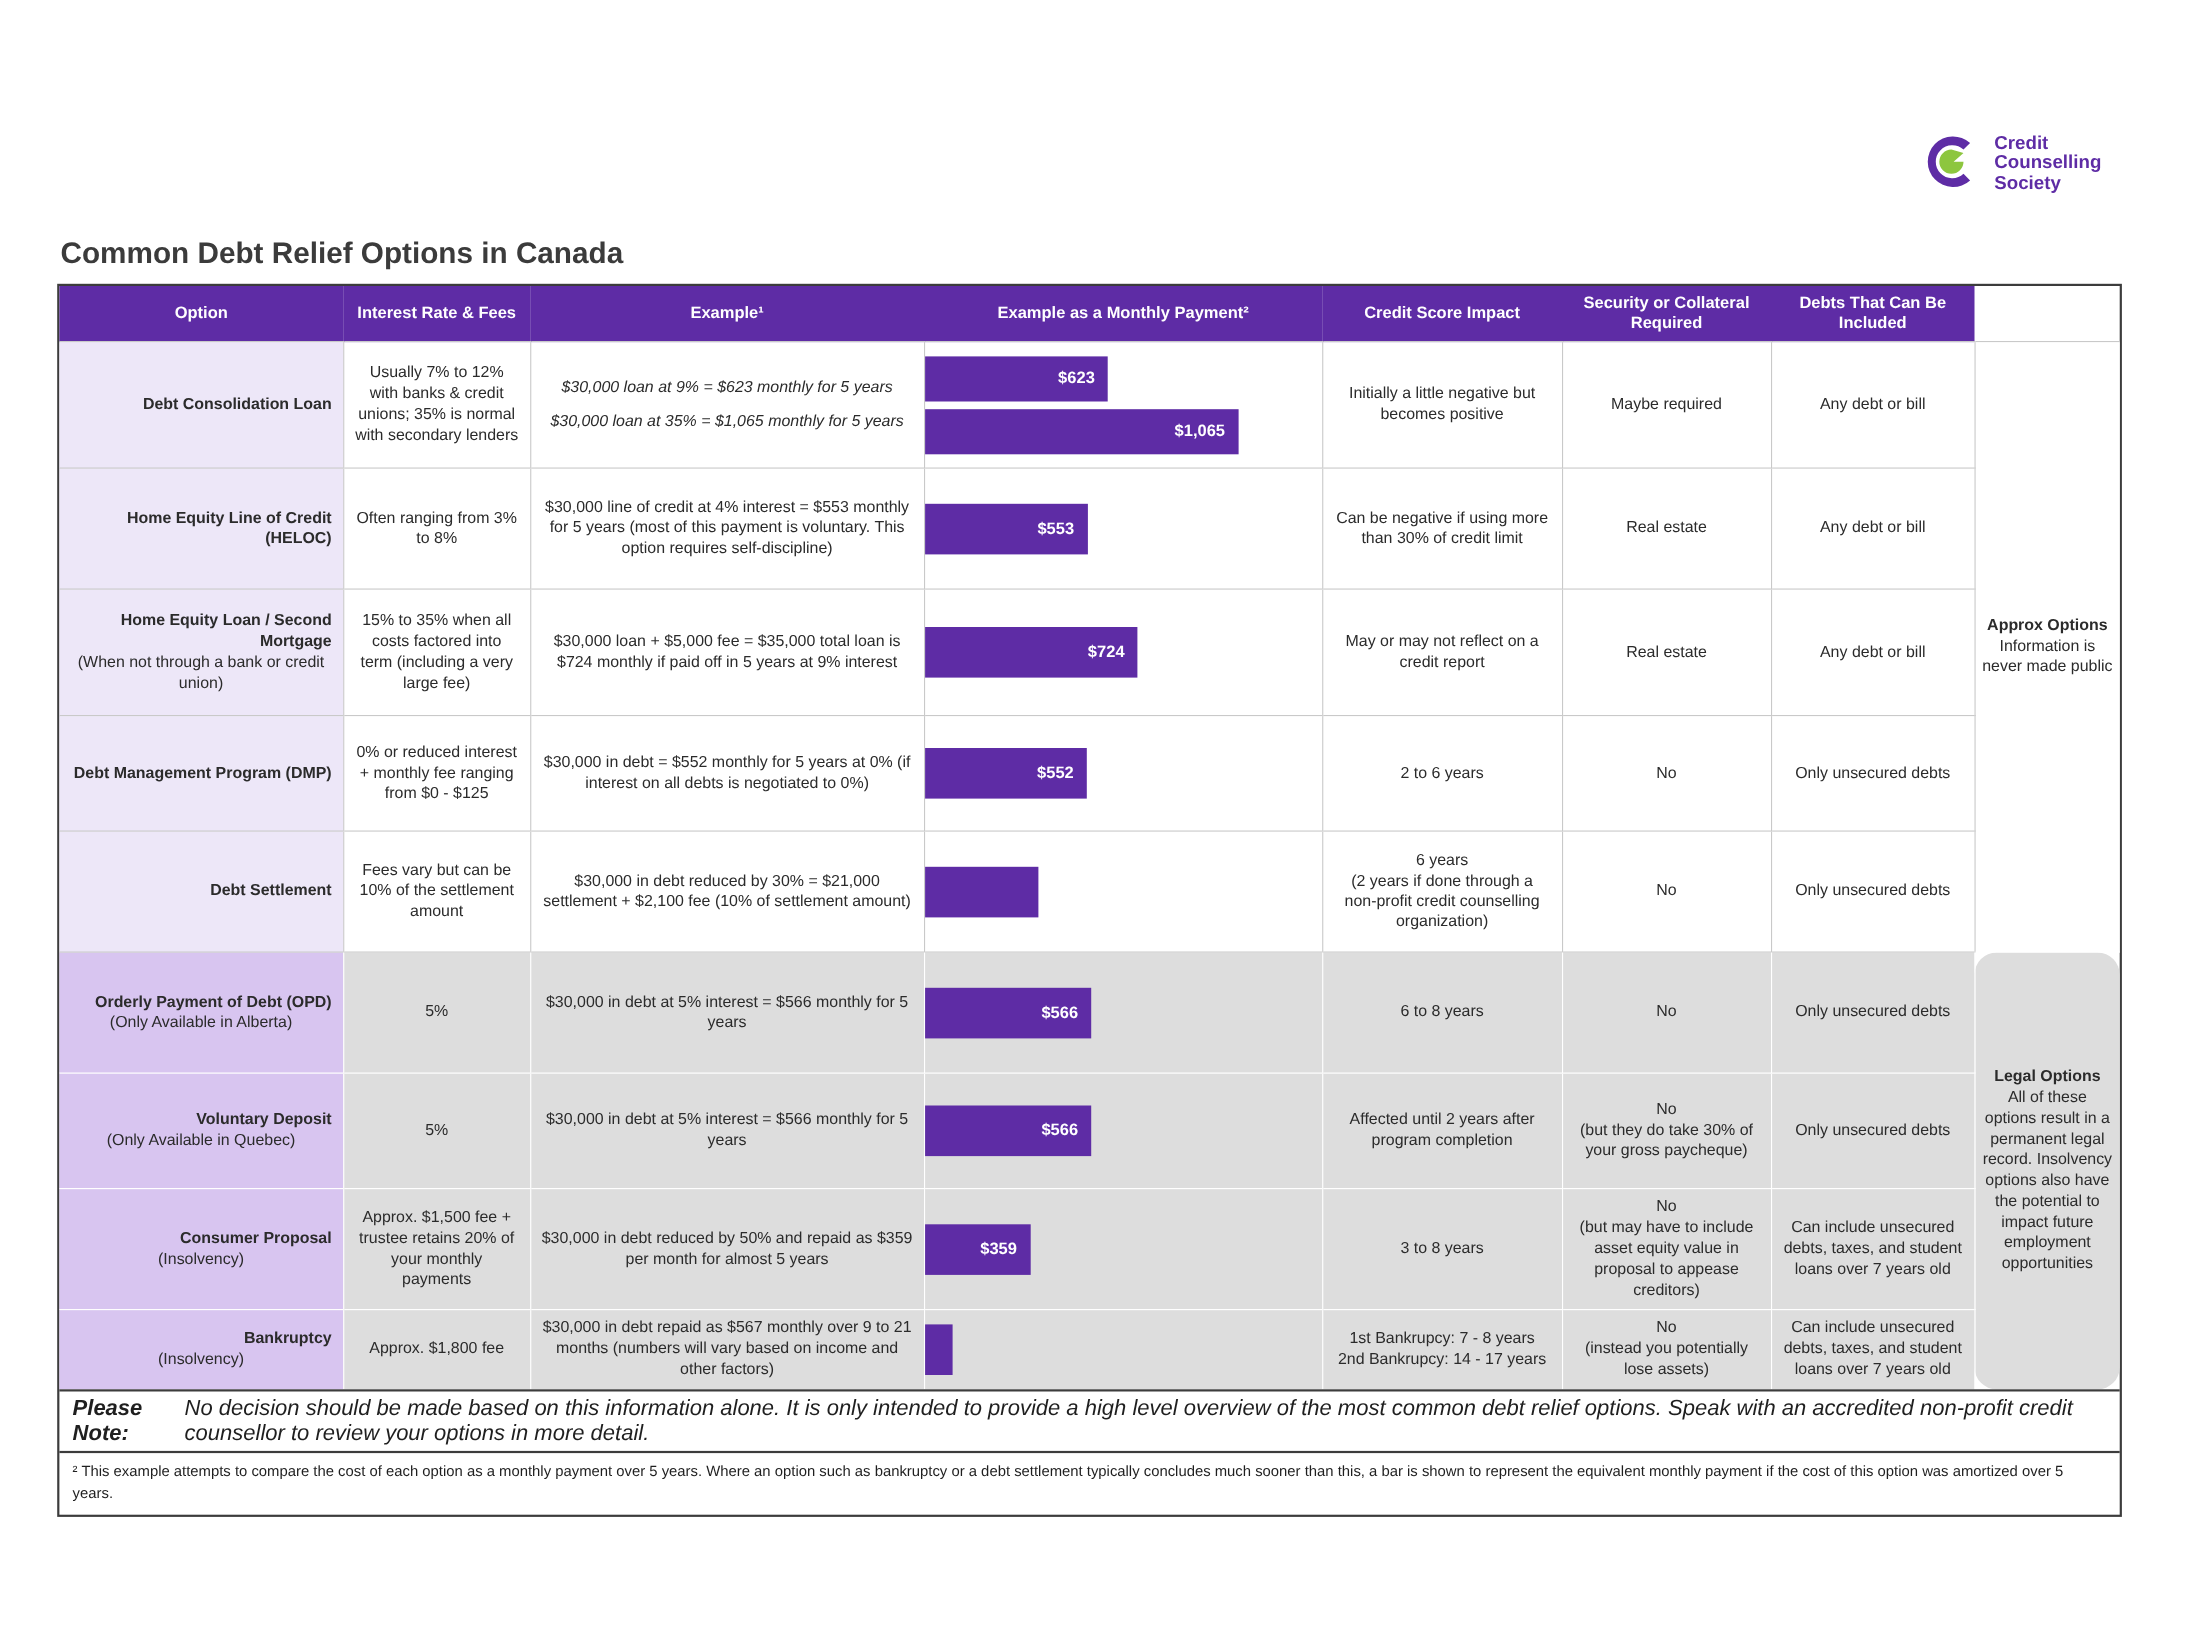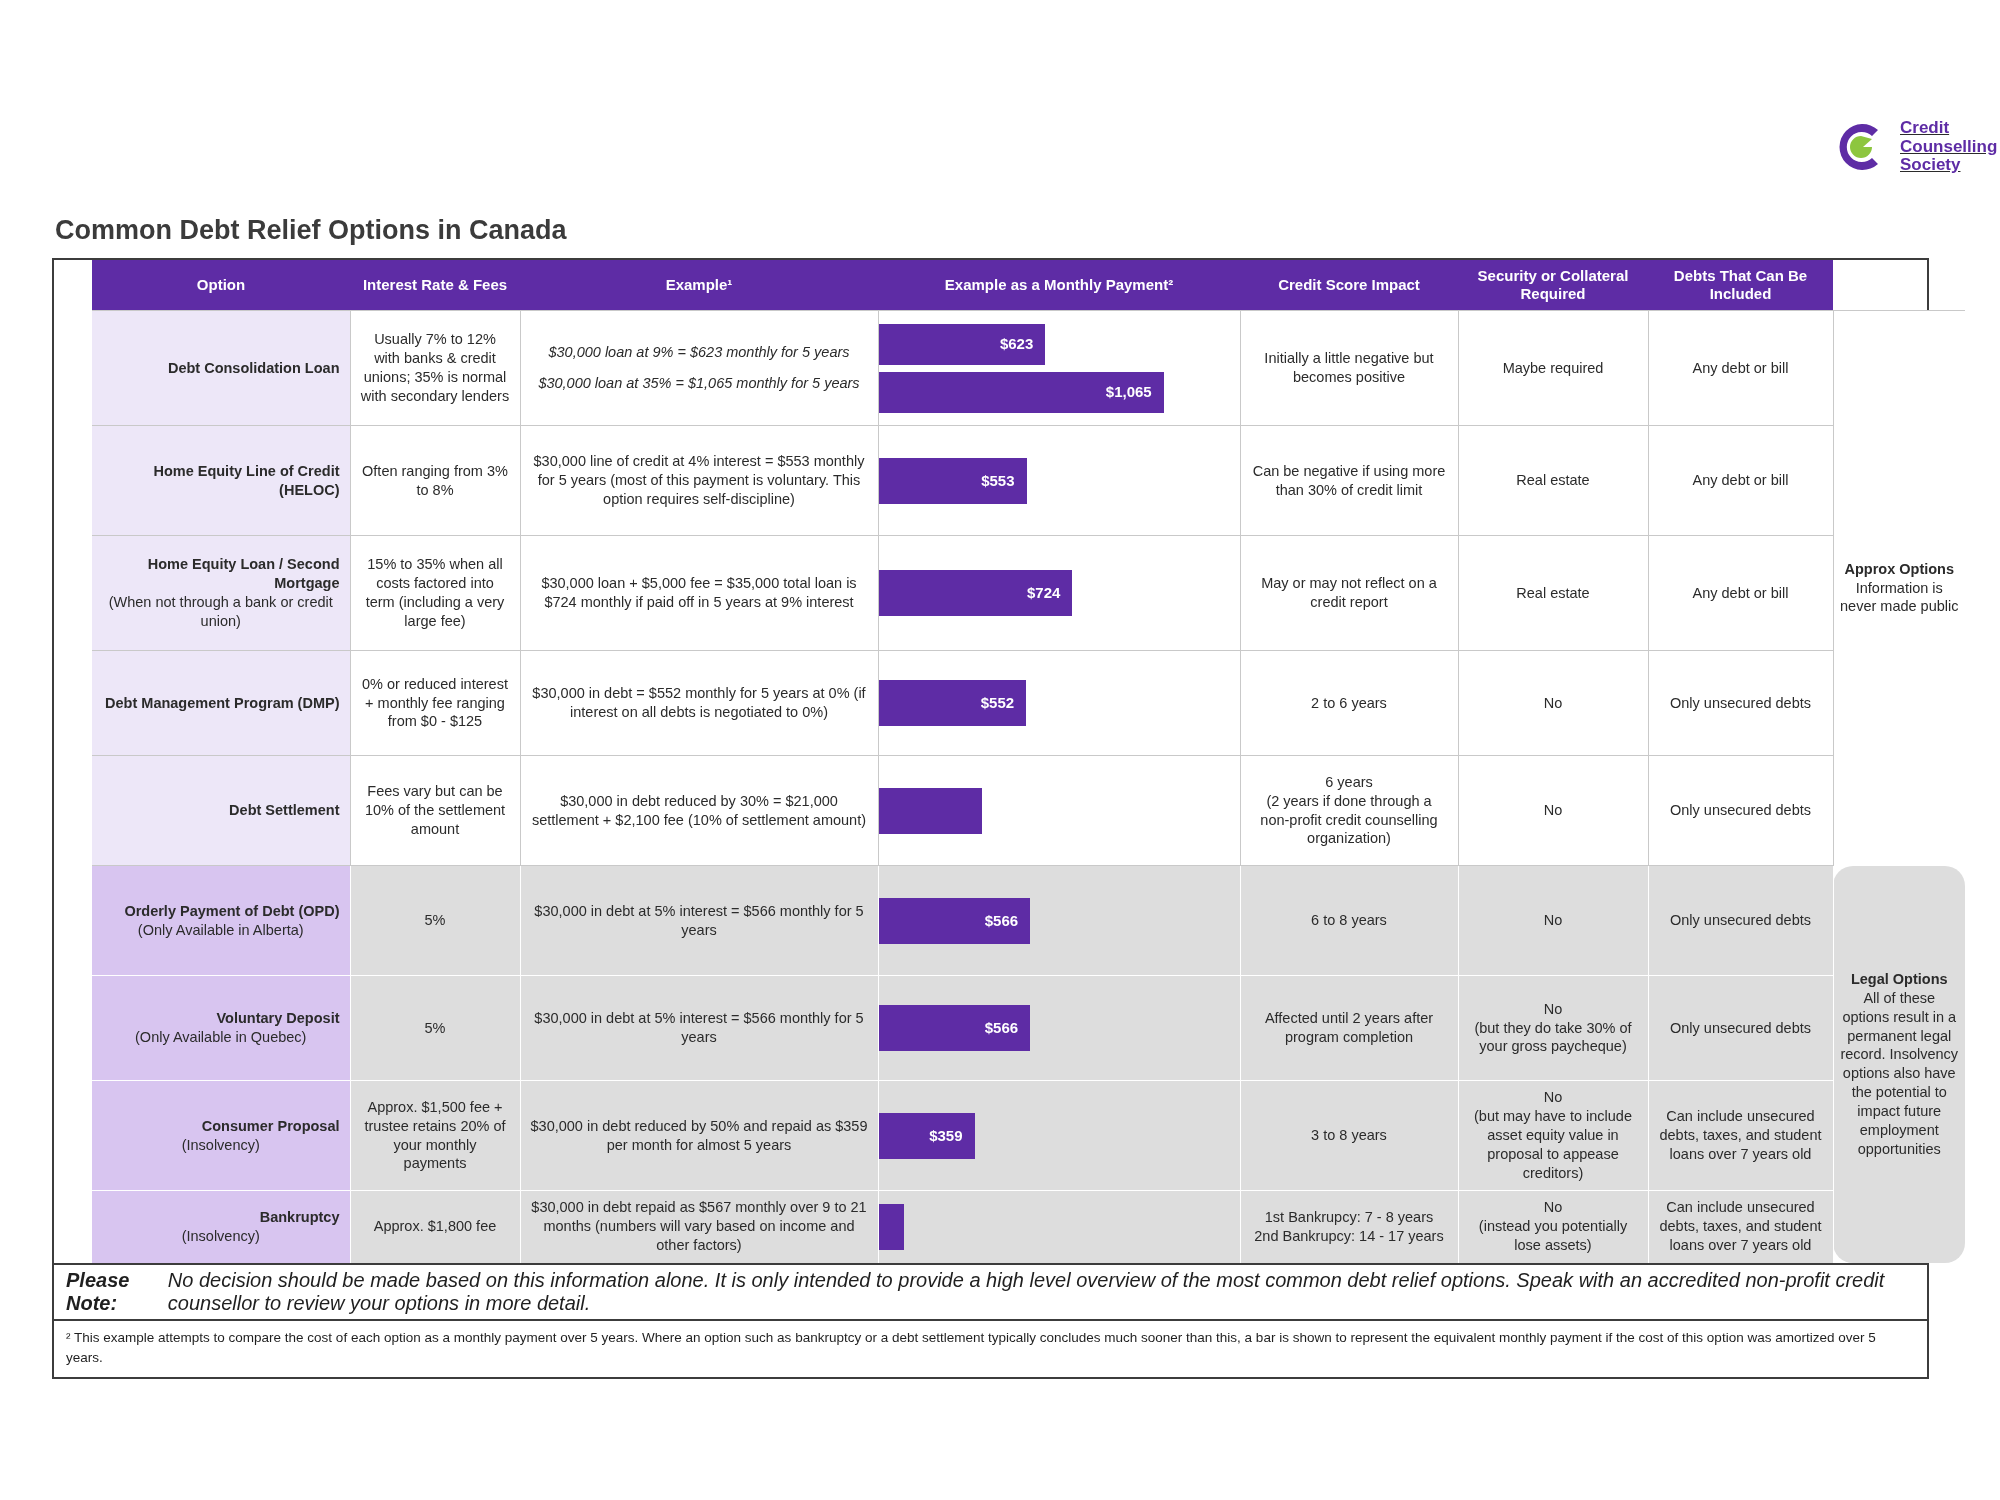--- a/index.html
+++ b/index.html
@@ -1,28 +1,28 @@
 <!DOCTYPE html>
 <html><head>
 <meta charset="utf-8">
 <style>
   html,body{margin:0;padding:0;background:#ffffff;}
   body{width:2000px;height:1500px;position:relative;font-family:"Liberation Sans",sans-serif;color:#2b2b2b;}
   .page{position:absolute;inset:0;}
 
   
-  .logo{position:absolute;top:118px;left:1832px;display:flex;align-items:center;gap:10px;text-decoration:underline;}
+  .logo{position:absolute;top:118px;left:1745px;display:flex;align-items:flex-end;gap:10px;}
   .logo-text{display:flex;flex-direction:column;font-weight:bold;font-size:17px;line-height:1.08;color:#5e2ca5;}
 
   
   .title{position:absolute;left:55px;top:215px;font-size:27px;font-weight:bold;color:#3b3b3b;}
 
   
   .tbl-wrap{position:absolute;left:52px;top:258px;width:1873px;border:2px solid #3c3c3c;background:#fff;}
-  table{border-collapse:collapse;table-layout:fixed;width:1873px;margin-left:38px;}
+  table{border-collapse:collapse;table-layout:fixed;width:1873px;}
   col.col-opt{width:258px}col.col-int{width:170px}col.col-ex{width:358px}col.col-bar{width:362px}
   col.col-credit{width:218px}col.col-sec{width:190px}col.col-debts{width:185px}col.col-note{width:132px}
 
   thead th{background:#5e2ca5;color:#fff;font-size:15px;font-weight:bold;height:46px;padding:2px 6px;text-align:center;line-height:1.2;}
   td{font-size:14.5px;line-height:1.3;text-align:center;vertical-align:middle;padding:4px 10px;
      border-left:1px solid #c9c9c9;border-top:1px solid #c9c9c9;}
   td:first-child{border-left:none;}
 
   tr.r1{height:115px}tr.r2{height:110px}tr.r3{height:115px}tr.r4{height:105px}tr.r5{height:110px}
   tr.r6{height:110px}tr.r7{height:105px}tr.r8{height:110px}tr.r9{height:72px}

